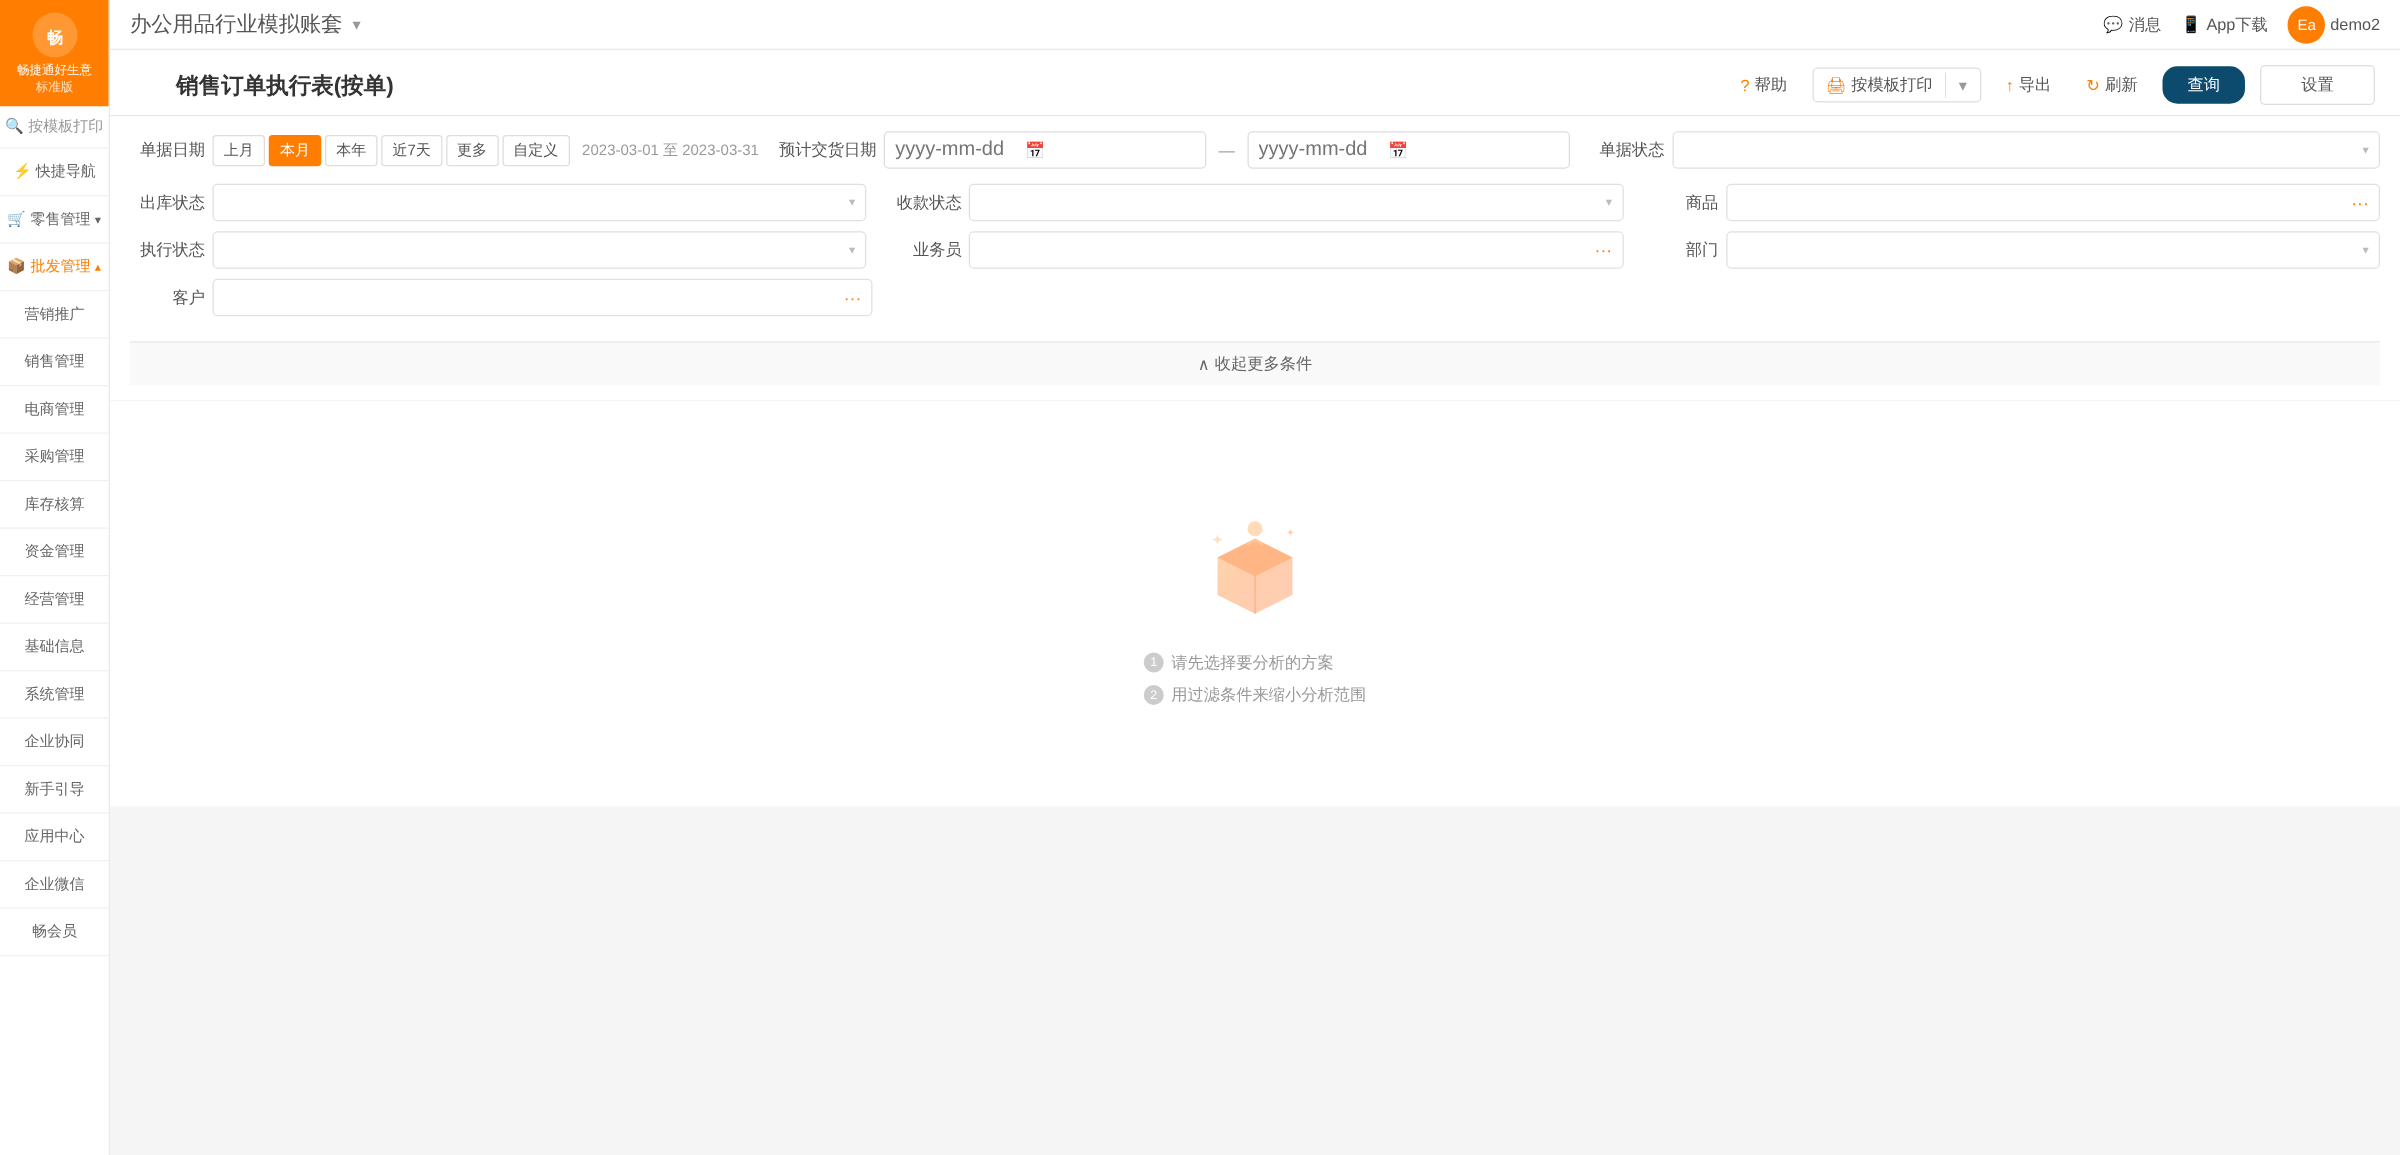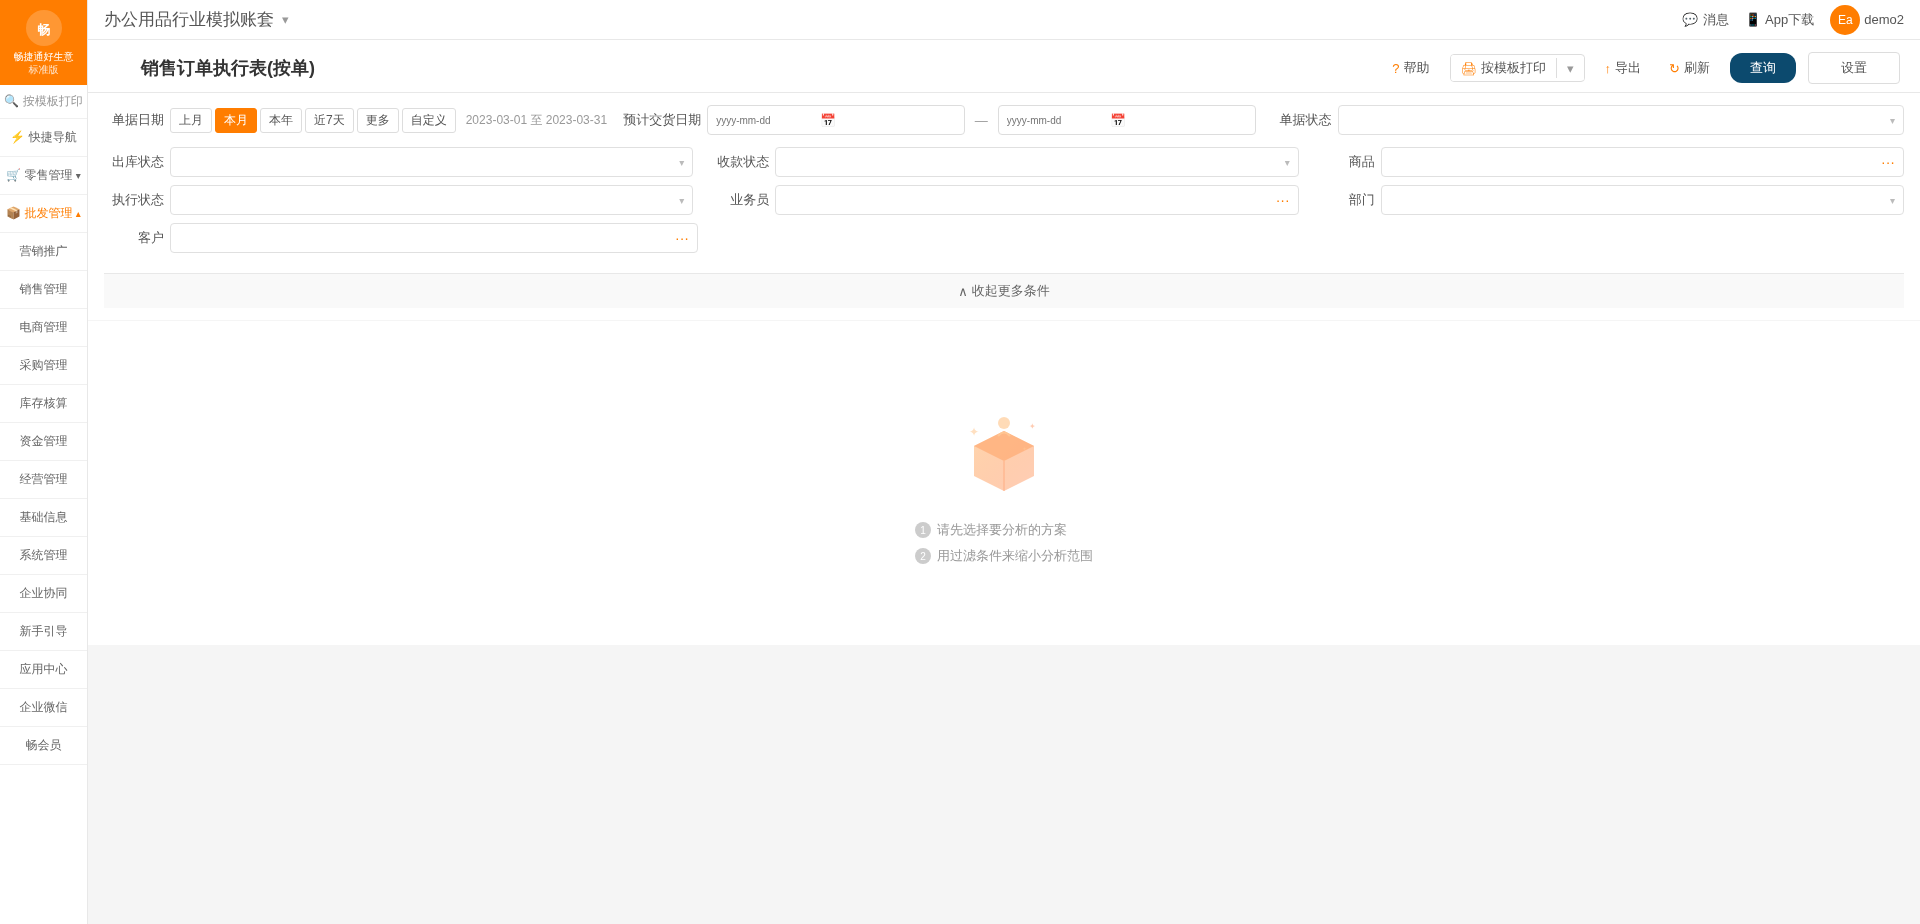--- a/index.html
+++ b/index.html
@@ -250,21 +250,21 @@
       height: 30px;
       border: 1px solid #ddd;
       border-radius: 4px;
       padding: 0 8px;
       background: #fff;
       gap: 4px;
     }
     .filter-date-input input {
       border: none;
       outline: none;
-      font-size: 10px;
+      font-size: 16px;
       color: #0c4a6e;
       width: 100px;
     }
     .filter-date-sep { color: #999; padding: 0 4px; }
 
     .collapse-btn {
       display: flex;
       align-items: center;
       justify-content: center;
       width: 100%;

